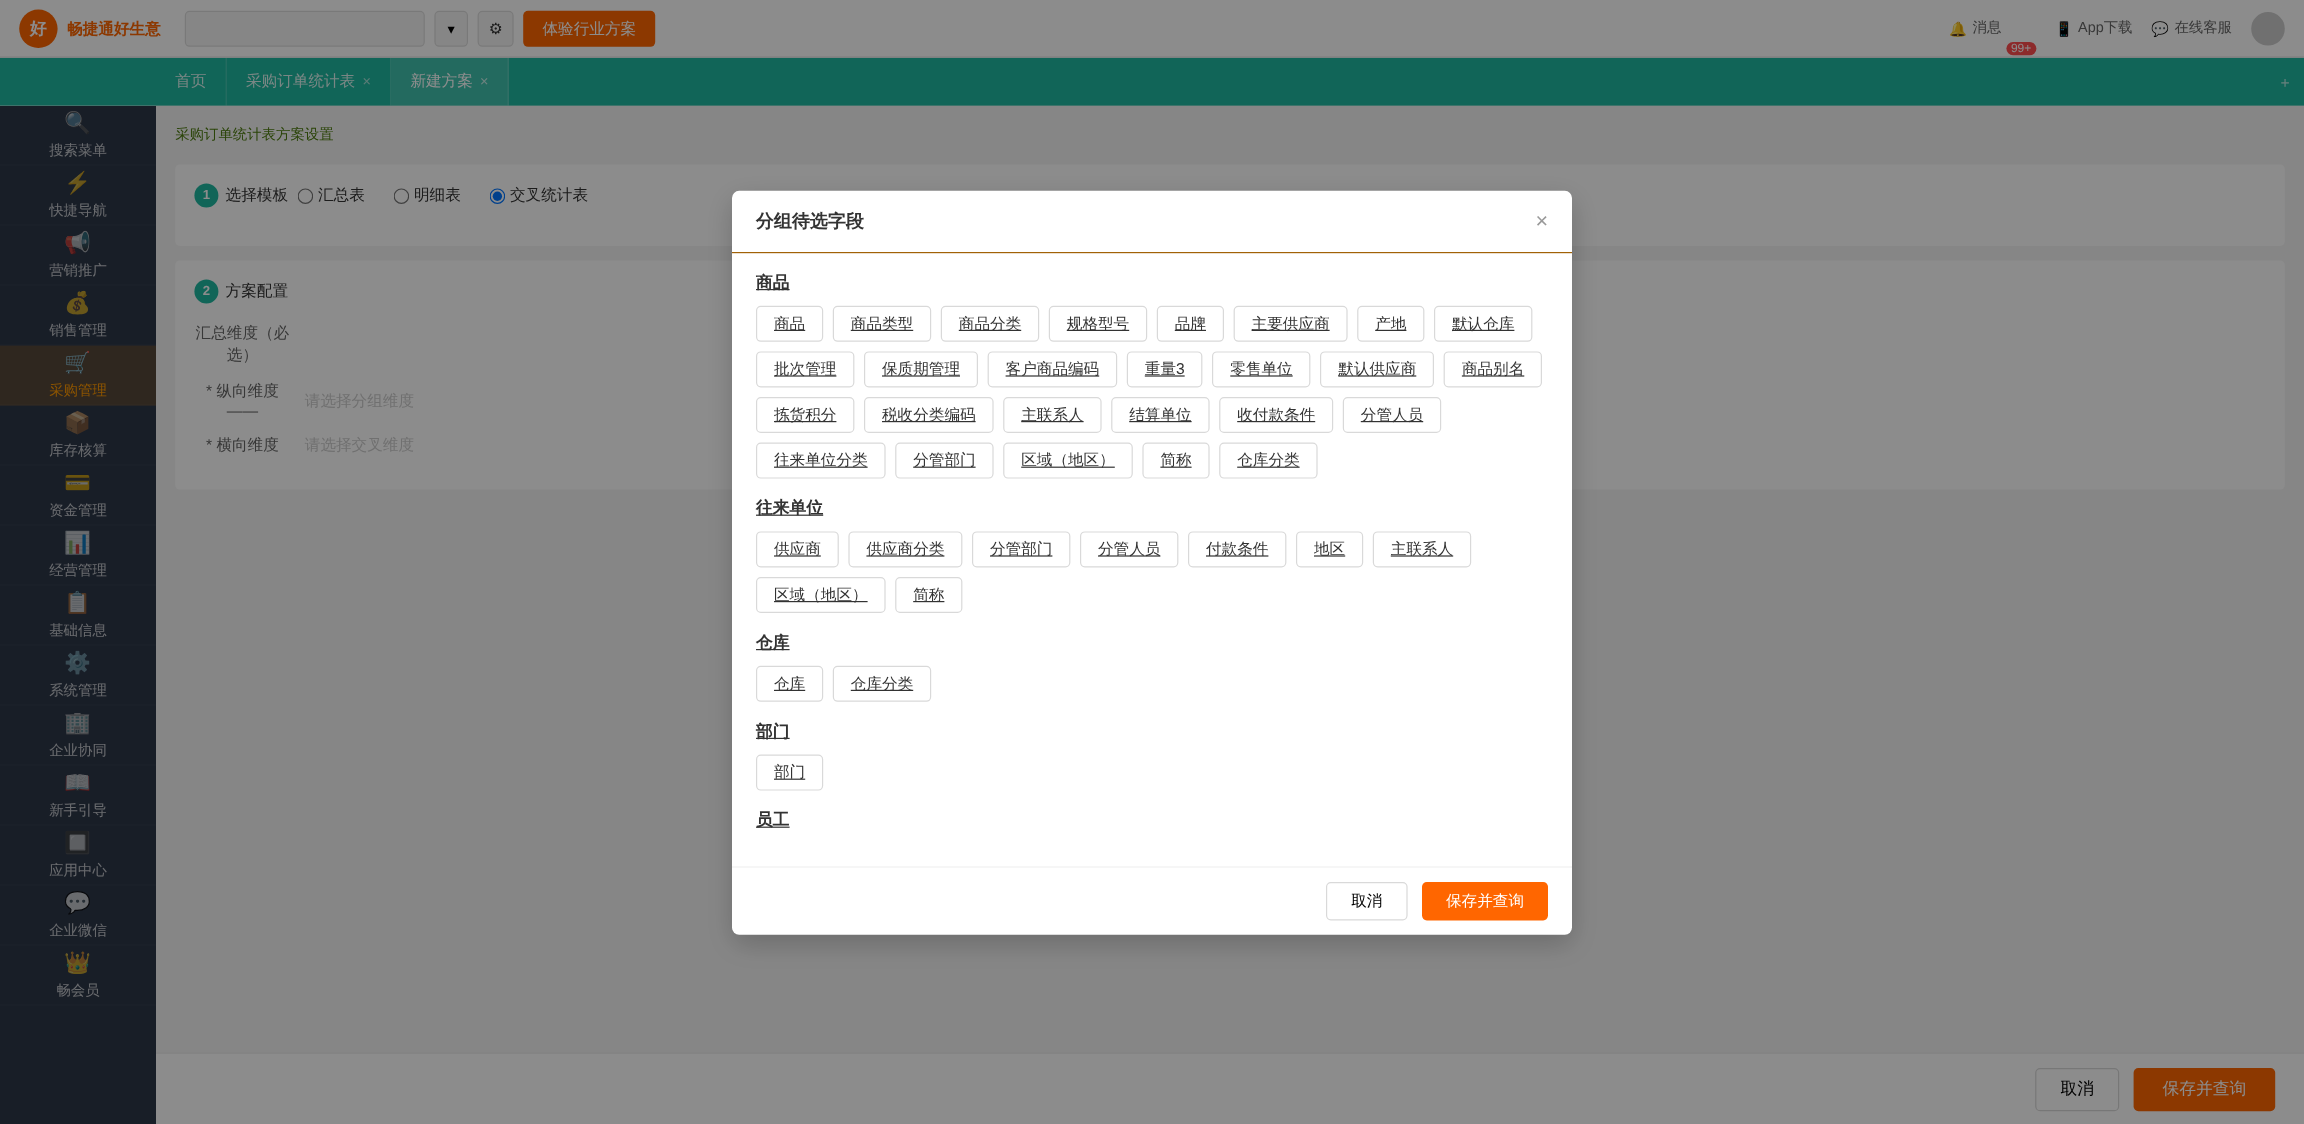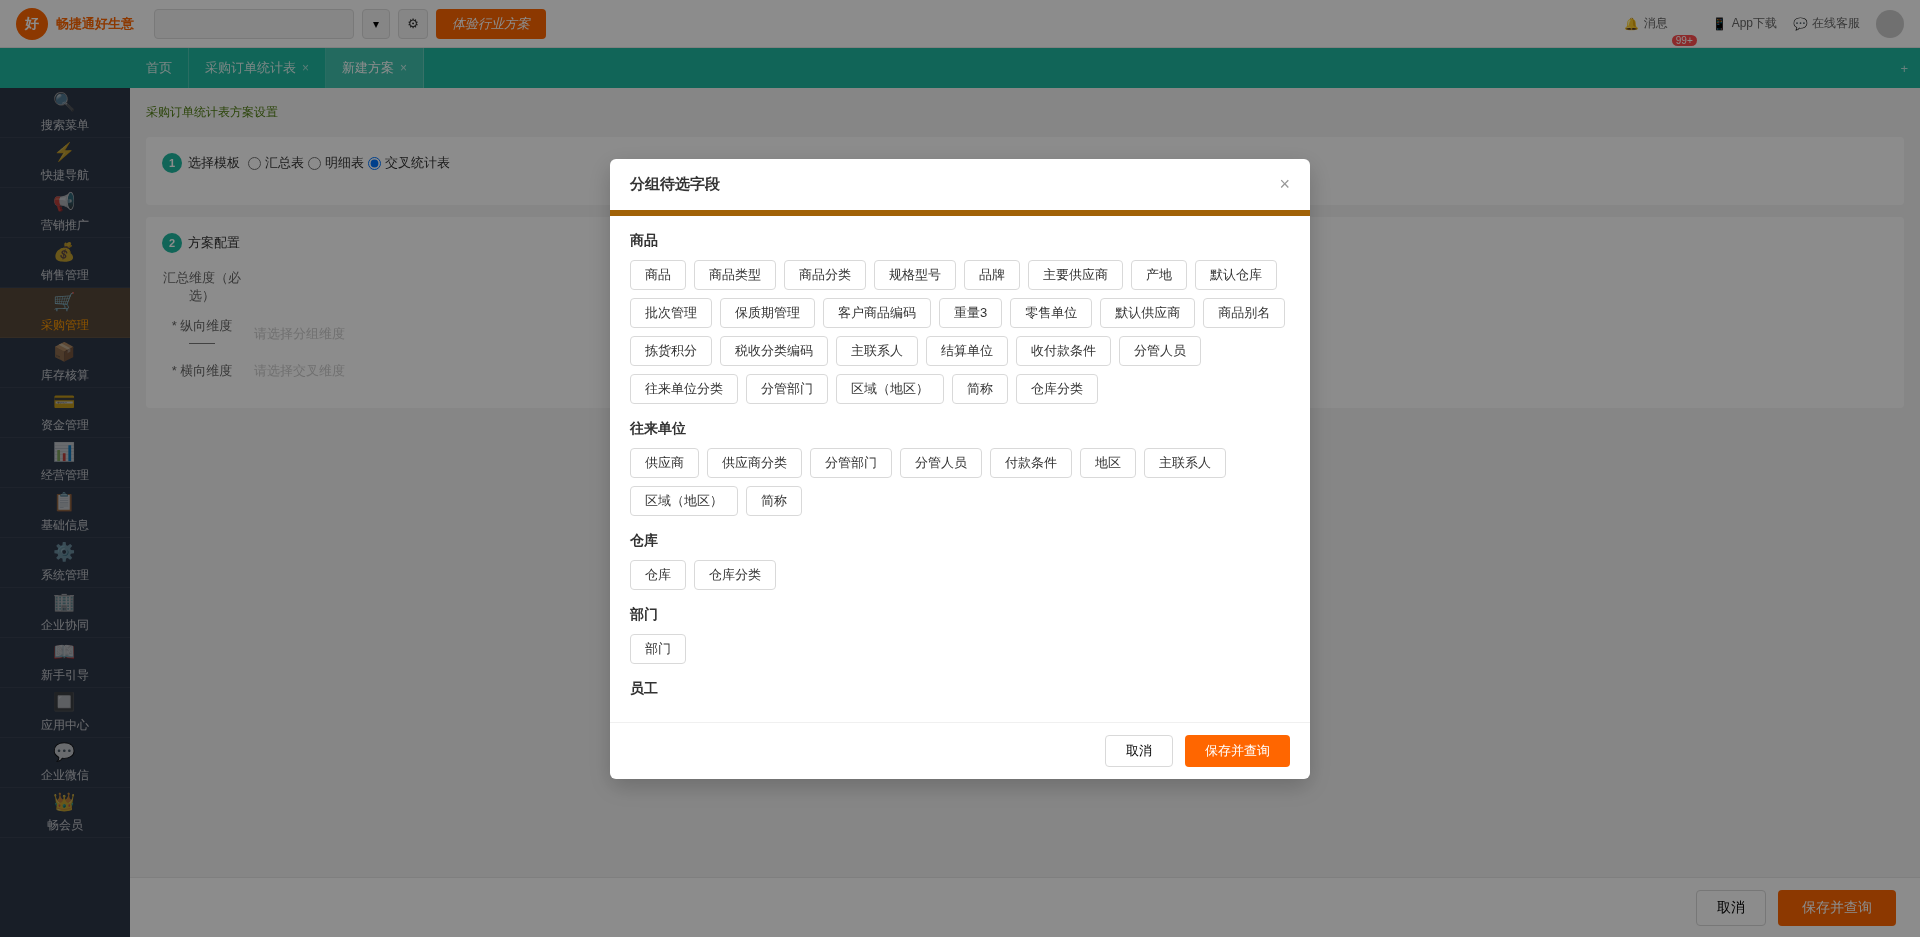--- a/index.html
+++ b/index.html
@@ -46,21 +46,21 @@
     .search-dropdown-btn {
       height: 30px; border: 1px solid #ddd; border-radius: 4px;
       padding: 0 10px; background: #f5f5f5; cursor: pointer; font-size: 12px;
     }
     .gear-btn {
       width: 30px; height: 30px; border: 1px solid #ddd; border-radius: 4px;
       background: #f5f5f5; cursor: pointer; display: flex; align-items: center; justify-content: center;
     }
     .experience-btn {
       height: 30px; background: #ff6600; color: white; border: none; border-radius: 4px;
-      padding: 0 16px; cursor: pointer; font-size: 13px; font-style: italic;
+      padding: 0 16px; cursor: pointer; font-size: 13px;
     }
     .header-right {
       margin-left: auto;
       display: flex; align-items: center; gap: 16px;
     }
     .header-icon-item {
       display: flex; align-items: center; gap: 4px; cursor: pointer; font-size: 12px; color: #666;
     }
     .badge {
       background: #ff4d4f; color: white; border-radius: 10px;
@@ -118,21 +118,21 @@
       display: flex; align-items: center; gap: 8px; margin-bottom: 16px;
     }
     .step-item {
       display: flex; align-items: center; gap: 6px; font-size: 13px;
     }
     .step-num {
       width: 20px; height: 20px; border-radius: 50%; background: #1fb8a0;
       color: white; display: flex; align-items: center; justify-content: center;
       font-size: 11px; font-weight: bold;
     }
-    .step-radio-group { display: flex; gap: 4px; align-items: center; }
+    .step-radio-group { display: flex; gap: 24px; align-items: center; }
     .radio-item { display: flex; align-items: center; gap: 4px; cursor: pointer; }
 
     
     .config-section { background: white; border-radius: 4px; padding: 16px; margin-bottom: 12px; }
     .form-row { display: flex; align-items: center; gap: 12px; margin-bottom: 12px; text-align: center; }
     .form-label { color: #666; font-size: 13px; width: 80px; }
 
     
     .modal-overlay {
       position: fixed; top: 0; left: 0; right: 0; bottom: 0;
@@ -140,26 +140,26 @@
       display: flex; align-items: center; justify-content: center;
     }
     .modal {
       background: white; border-radius: 6px;
       width: 700px; max-height: 620px;
       display: flex; flex-direction: column;
       box-shadow: 0 8px 24px rgba(0,0,0,0.2);
     }
     .modal-header {
       display: flex; align-items: center; justify-content: space-between;
-      padding: 16px 20px; border-bottom: 6px solid #a16207;
+      padding: 16px 20px; border-bottom: 1px solid #a16207;
     }
     .modal-title { font-size: 15px; font-weight: 600; color: #333; }
     .modal-close { cursor: pointer; font-size: 18px; color: #999; line-height: 1; }
     .modal-body {
-      flex: 1; overflow-y: auto; overflow-x: hidden; padding: 16px 20px;
+      flex: 1; overflow-y: auto; overflow-x: hidden; padding: 16px 20px; text-decoration: underline;
     }
 
     
     .modal-body::-webkit-scrollbar { width: 6px; }
     .modal-body::-webkit-scrollbar-track { background: #f5f5f5; }
     .modal-body::-webkit-scrollbar-thumb { background: #ccc; border-radius: 3px; }
 
     
     .modal-footer { display: flex; align-items: center; justify-content: flex-end; padding: 12px 20px; border-top: 1px solid #f0f0f0; gap: 12px; }
     .btn-cancel { height: 32px; padding: 0 20px; border: 1px solid #d9d9d9; border-radius: 4px; background: white; cursor: pointer; font-size: 13px; }

